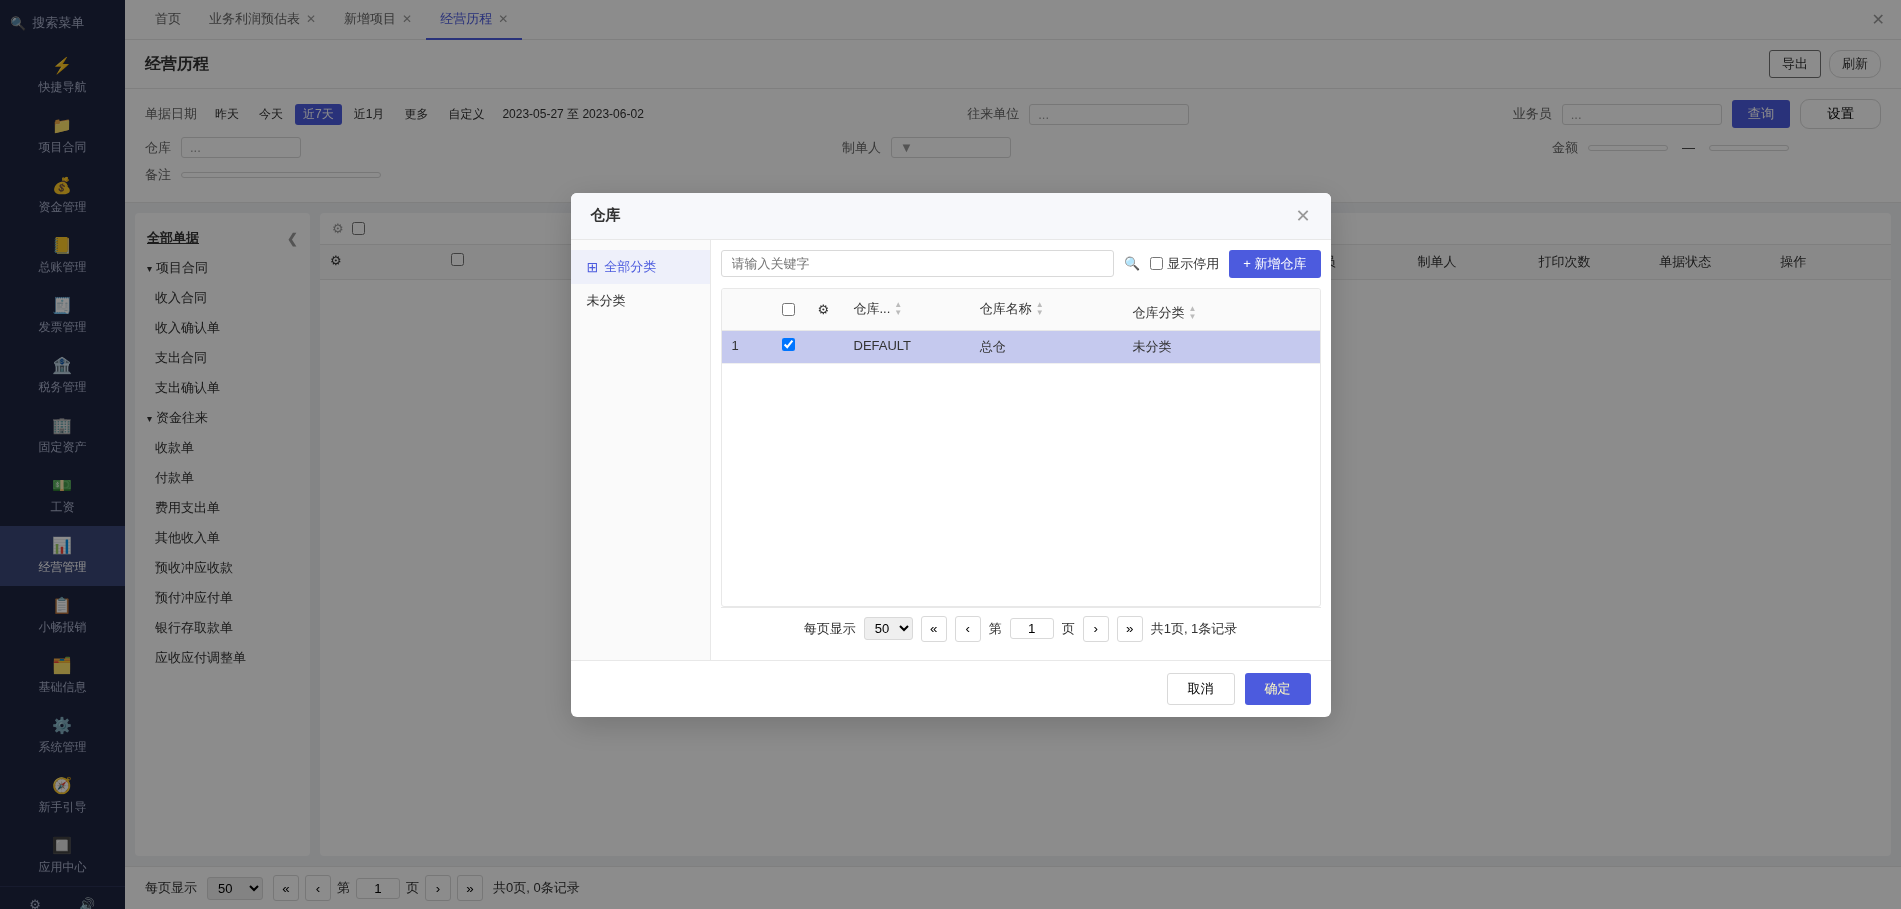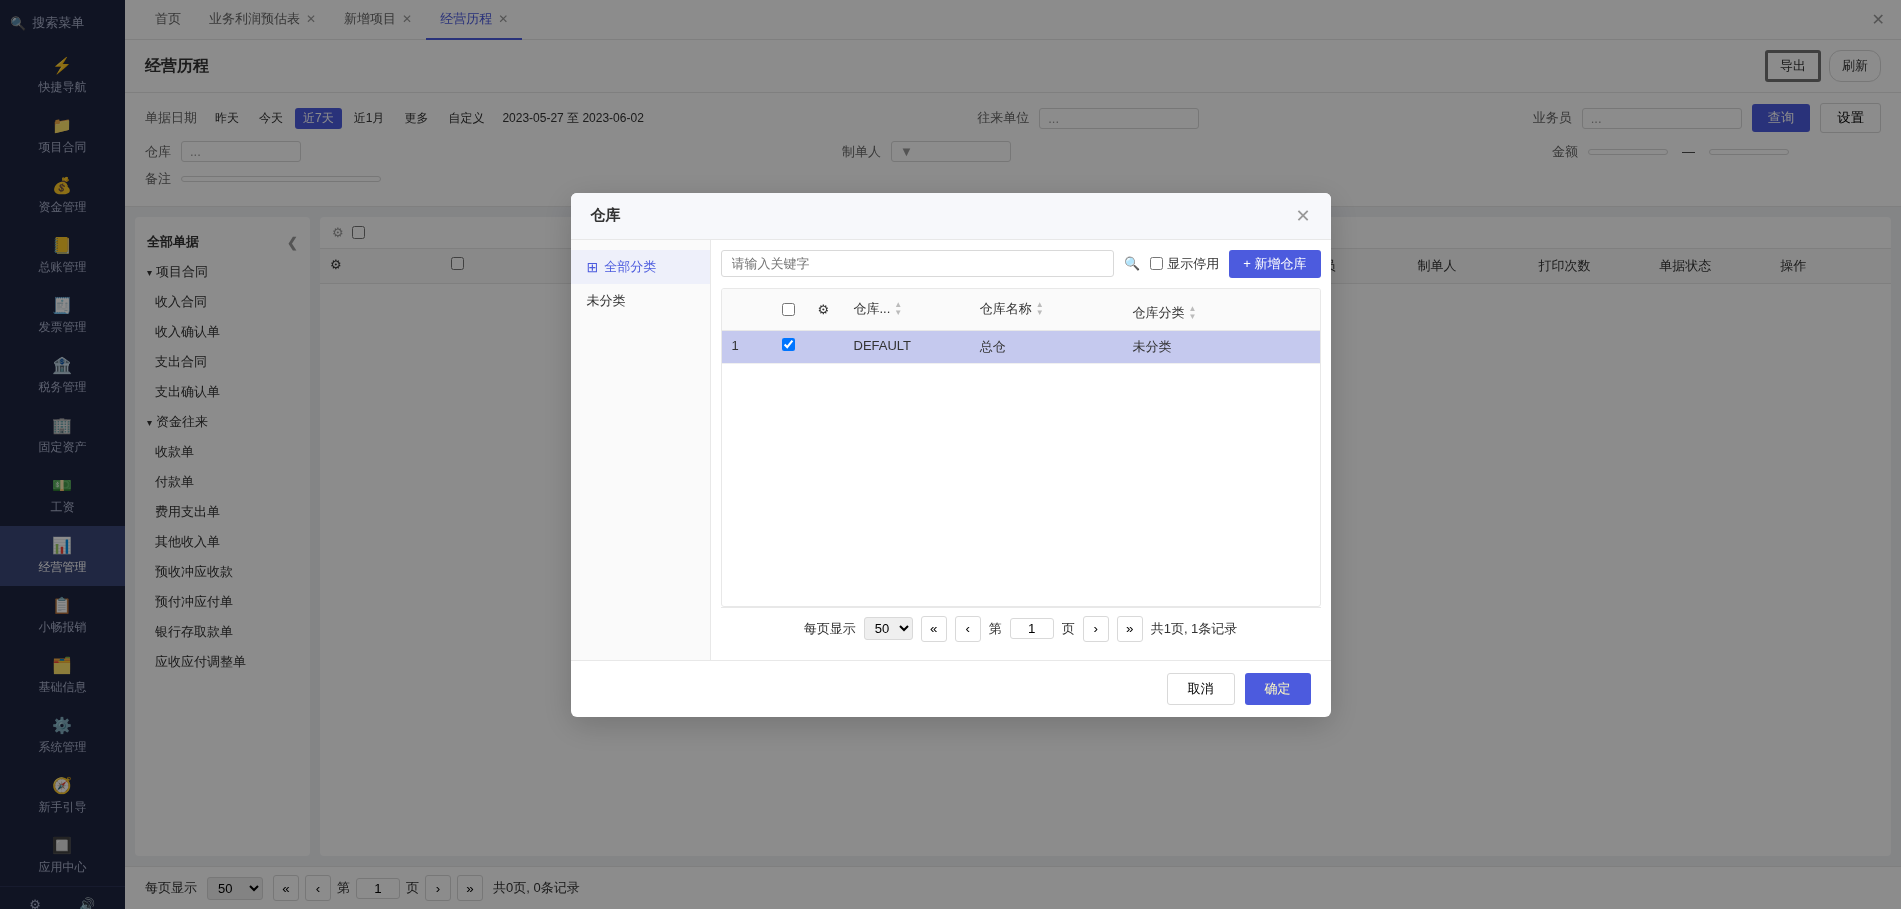--- a/index.html
+++ b/index.html
@@ -46,37 +46,37 @@
     .tab-close-all { margin-left: auto; color: #999; font-size: 16px; cursor: pointer; }
 
     
     .page-header {
       background: #fff; padding: 10px 20px 0;
       display: flex; align-items: center; justify-content: space-between;
       border-bottom: 1px solid #e8e8e8; flex-shrink: 0;
     }
     .page-title { font-size: 16px; font-weight: 600; padding-bottom: 10px; }
     .page-actions { display: flex; gap: 8px; padding-bottom: 10px; }
-    .btn-export { border: 3px solid #737373; background: #fff; padding: 4px 12px; cursor: pointer; border-radius: 3px; font-size: 13px; color: #333; }
+    .btn-export { border: 1px solid #737373; background: #fff; padding: 4px 12px; cursor: pointer; border-radius: 3px; font-size: 13px; color: #333; }
     .btn-refresh { border: 1px solid #d9d9d9; background: #fff; padding: 4px 12px; cursor: pointer; border-radius: 12px; font-size: 13px; color: #333; }
 
     
     .filter-area {
       background: #fff; padding: 10px 20px; border-bottom: 1px solid #e8e8e8;
       flex-shrink: 0;
     }
     .filter-row { display: flex; align-items: center; gap: 10px; margin-bottom: 8px; flex-wrap: wrap; }
     .filter-label { color: #666; white-space: nowrap; }
     .filter-tag { background: #4c5bde; color: #fff; padding: 2px 8px; border-radius: 3px; font-size: 12px; cursor: pointer; }
     .filter-tag.inactive { background: transparent; color: #333; text-align: right; }
     .filter-date { color: #333; font-size: 12px; }
     .filter-input-group { display: flex; align-items: center; gap: 6px; border: 1px solid #d9d9d9; border-radius: 3px; padding: 2px 8px; min-width: 160px; }
     .filter-dots { color: #999; cursor: pointer; }
     .btn-query { background: #4c5bde; color: #fff; padding: 5px 16px; border: none; border-radius: 3px; cursor: pointer; }
-    .btn-set { border: 1px solid #d9d9d9; background: #fff; padding: 5px 16px; border-radius: 3px; cursor: pointer; }
+    .btn-set { border: 1px solid #d9d9d9; background: #fff; padding: 5px 26px; border-radius: 9px; cursor: pointer; }
 
     
     .content-area {
       background: #f0f2f5; flex: 1; padding: 10px; overflow: auto; position: relative;
     }
 
     
     .layout-row { display: flex; height: 100%; gap: 10px; }
     .sub-sidebar {
       background: #fff; width: 175px; flex-shrink: 0; border-radius: 4px;
@@ -330,21 +330,21 @@
       <div class="filter-input-group" style="min-width:200px;"></div>
     </div>
   </div>
 
   <div class="content-area">
     <div class="watermark">WhAR</div>
     <div class="layout-row" style="height:100%;">
 
       <div class="sub-sidebar">
         <div class="sub-sidebar-header">
-          <span style="cursor:pointer;">全部单据</span>
+          <span style="cursor:pointer;text-decoration:underline;">全部单据</span>
           <span style="cursor:pointer;color:#999;">❮</span>
         </div>
         <div id="sub-sidebar-groups">
             <div>
               <div class="sub-sidebar-group">
     <span class="arrow">▾</span>
     <span>项目合同</span>
   </div>
               <div class="sub-sidebar-item">收入合同</div>
               <div class="sub-sidebar-item">收入确认单</div>

